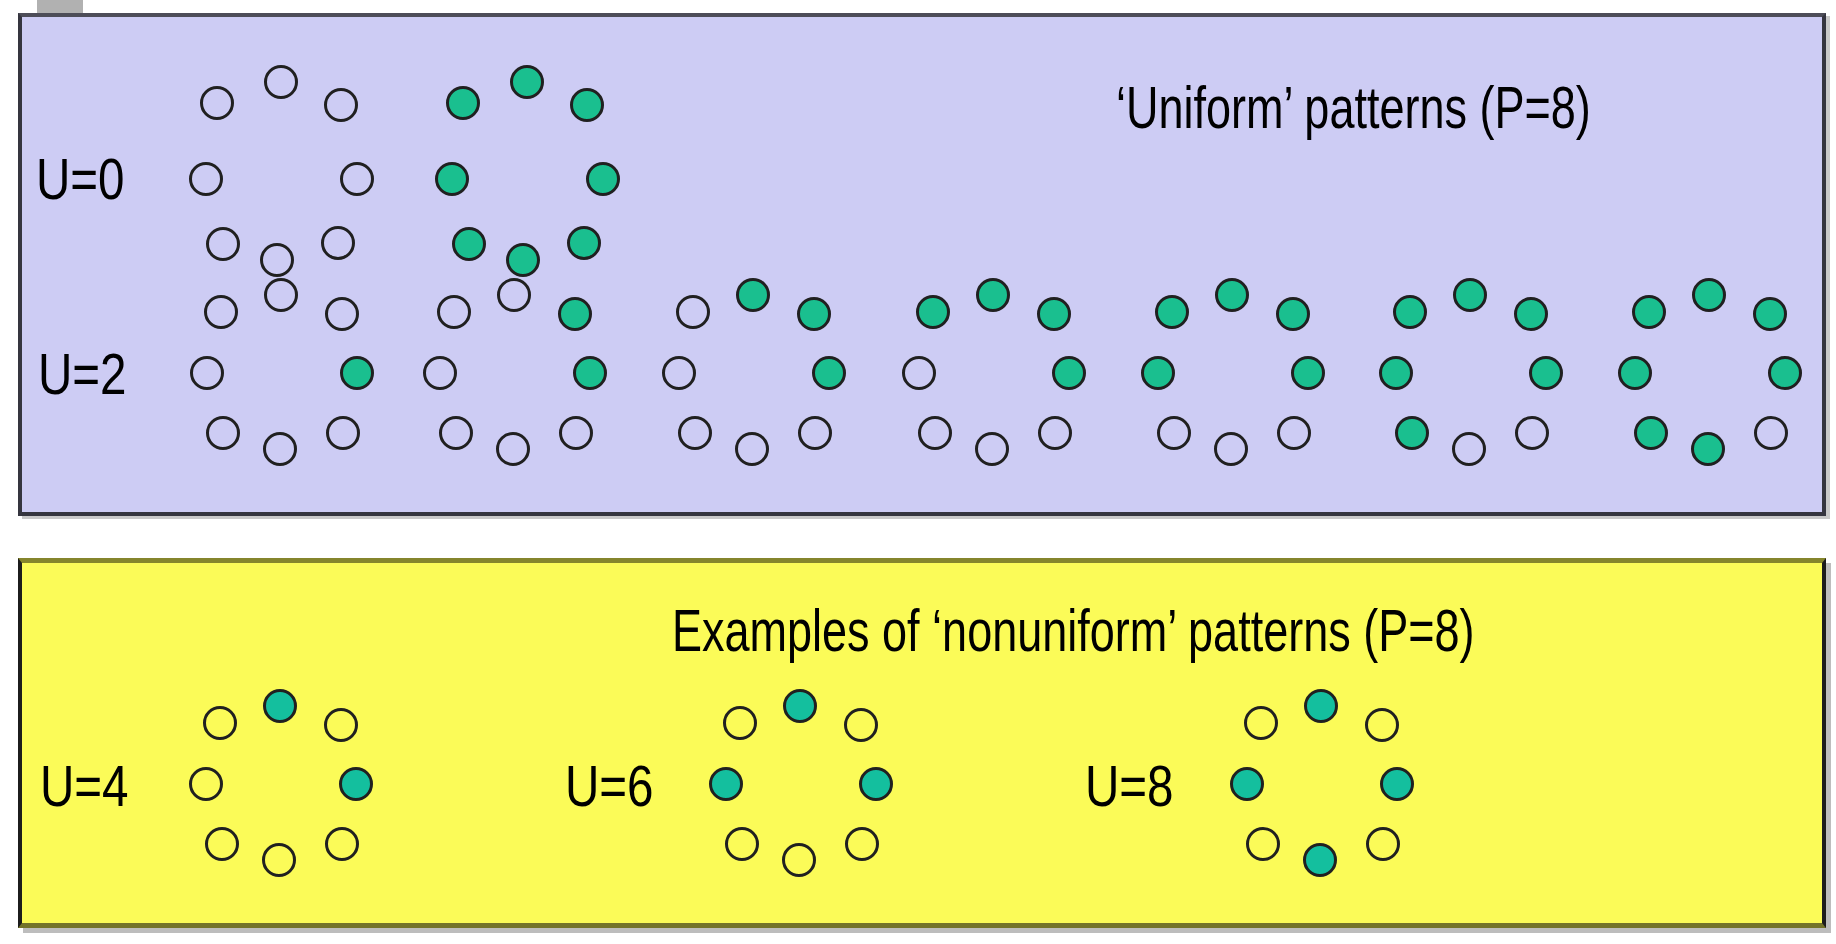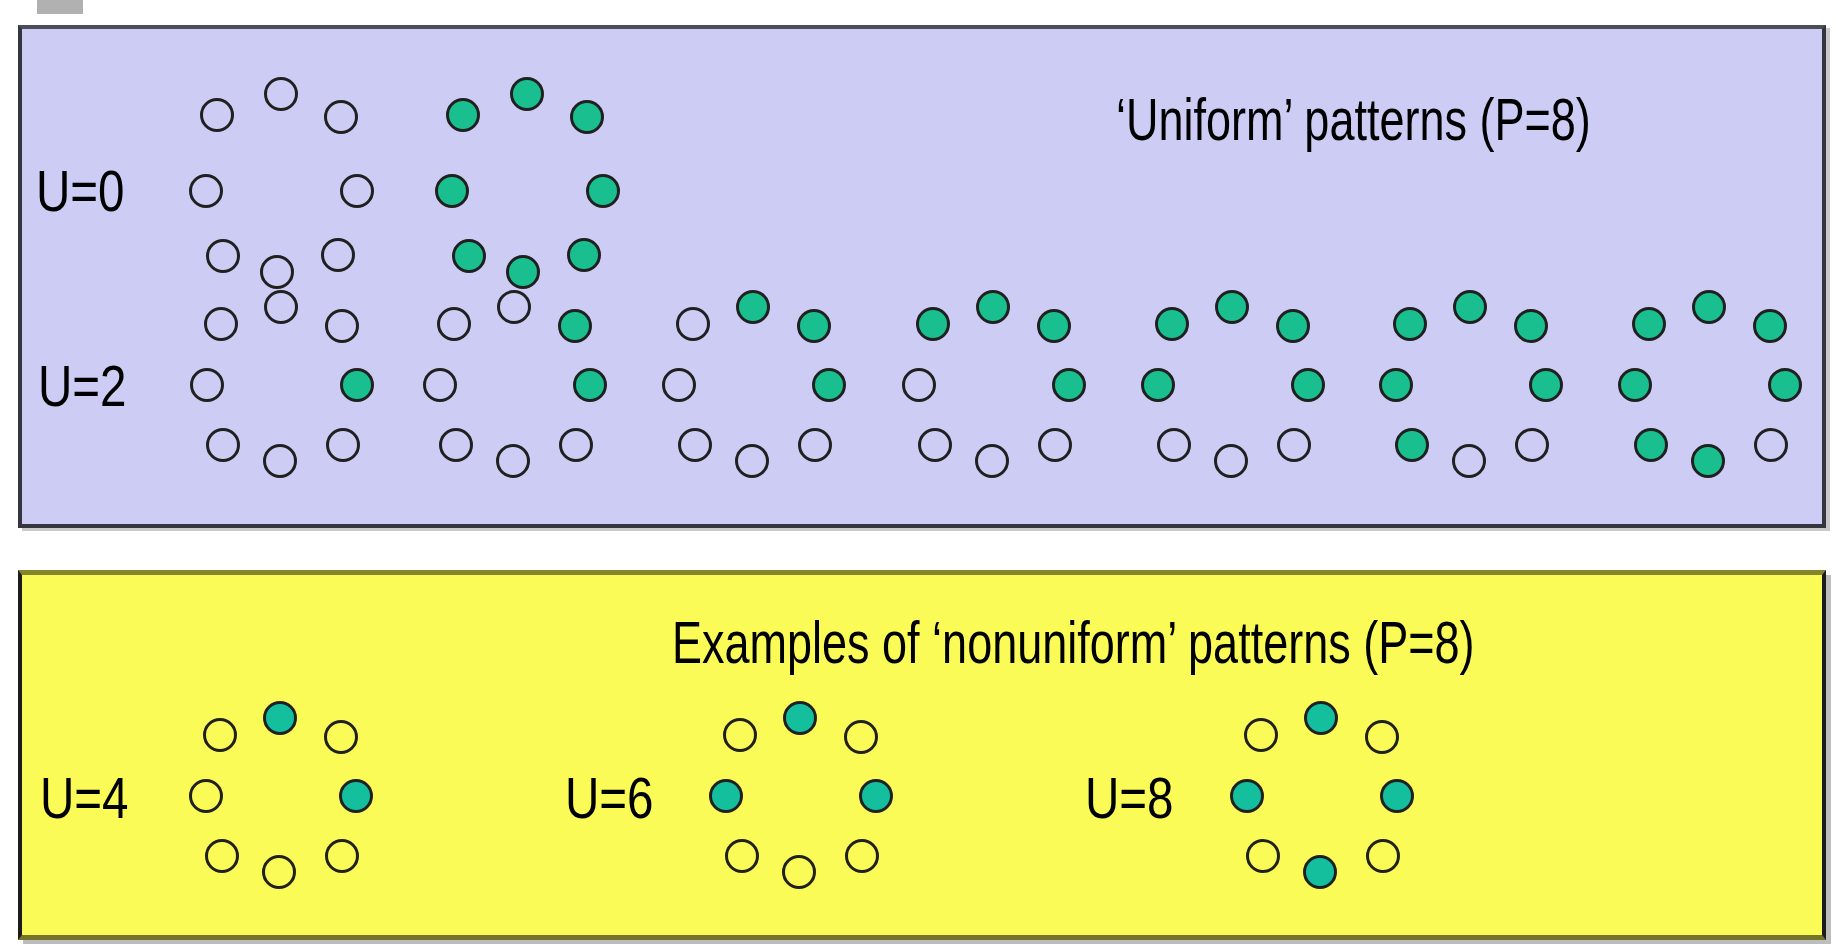--- a/index.html
+++ b/index.html
@@ -4,21 +4,21 @@
 <style>
   html,body { margin:0; padding:0; }
   body {
     width:1836px; height:944px;
     background:#ffffff;
     position:relative;
     overflow:hidden;
     font-family:"Liberation Sans", sans-serif;
     color:#000;
   }
-  .panel { position:absolute; box-sizing:border-box;margin-top:12px; }
+  .panel { position:absolute; box-sizing:border-box; }
   #panel-uniform {
     left:18px; top:13px; width:1808px; height:503px;
     background:#cdccf4;
     border:4px solid #35353f;
     border-top-color:#4d4d58;
     box-shadow:4px 3px 0 #c9c9c9;
   }
   #panel-nonuniform {
     left:18px; top:558px; width:1808px; height:370px;
     background:#fbfb58;

